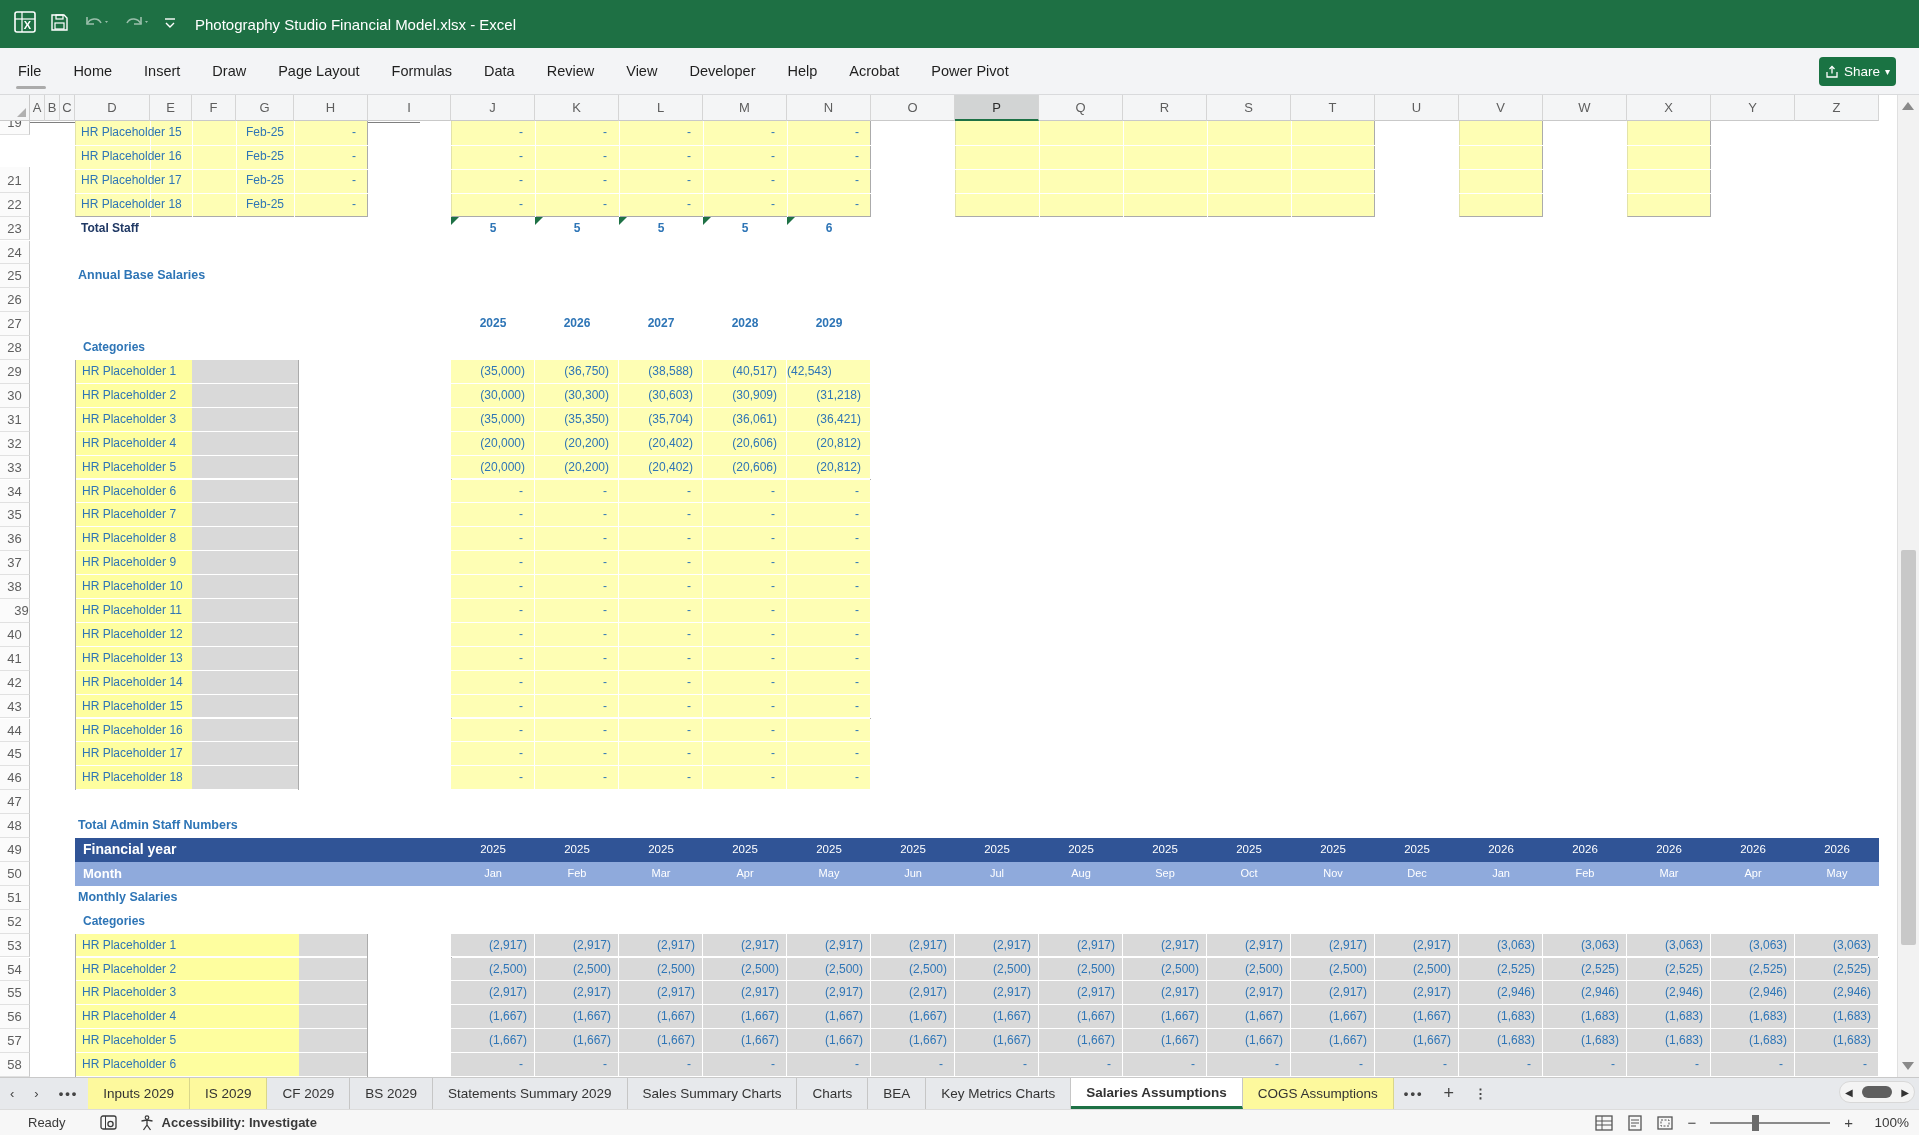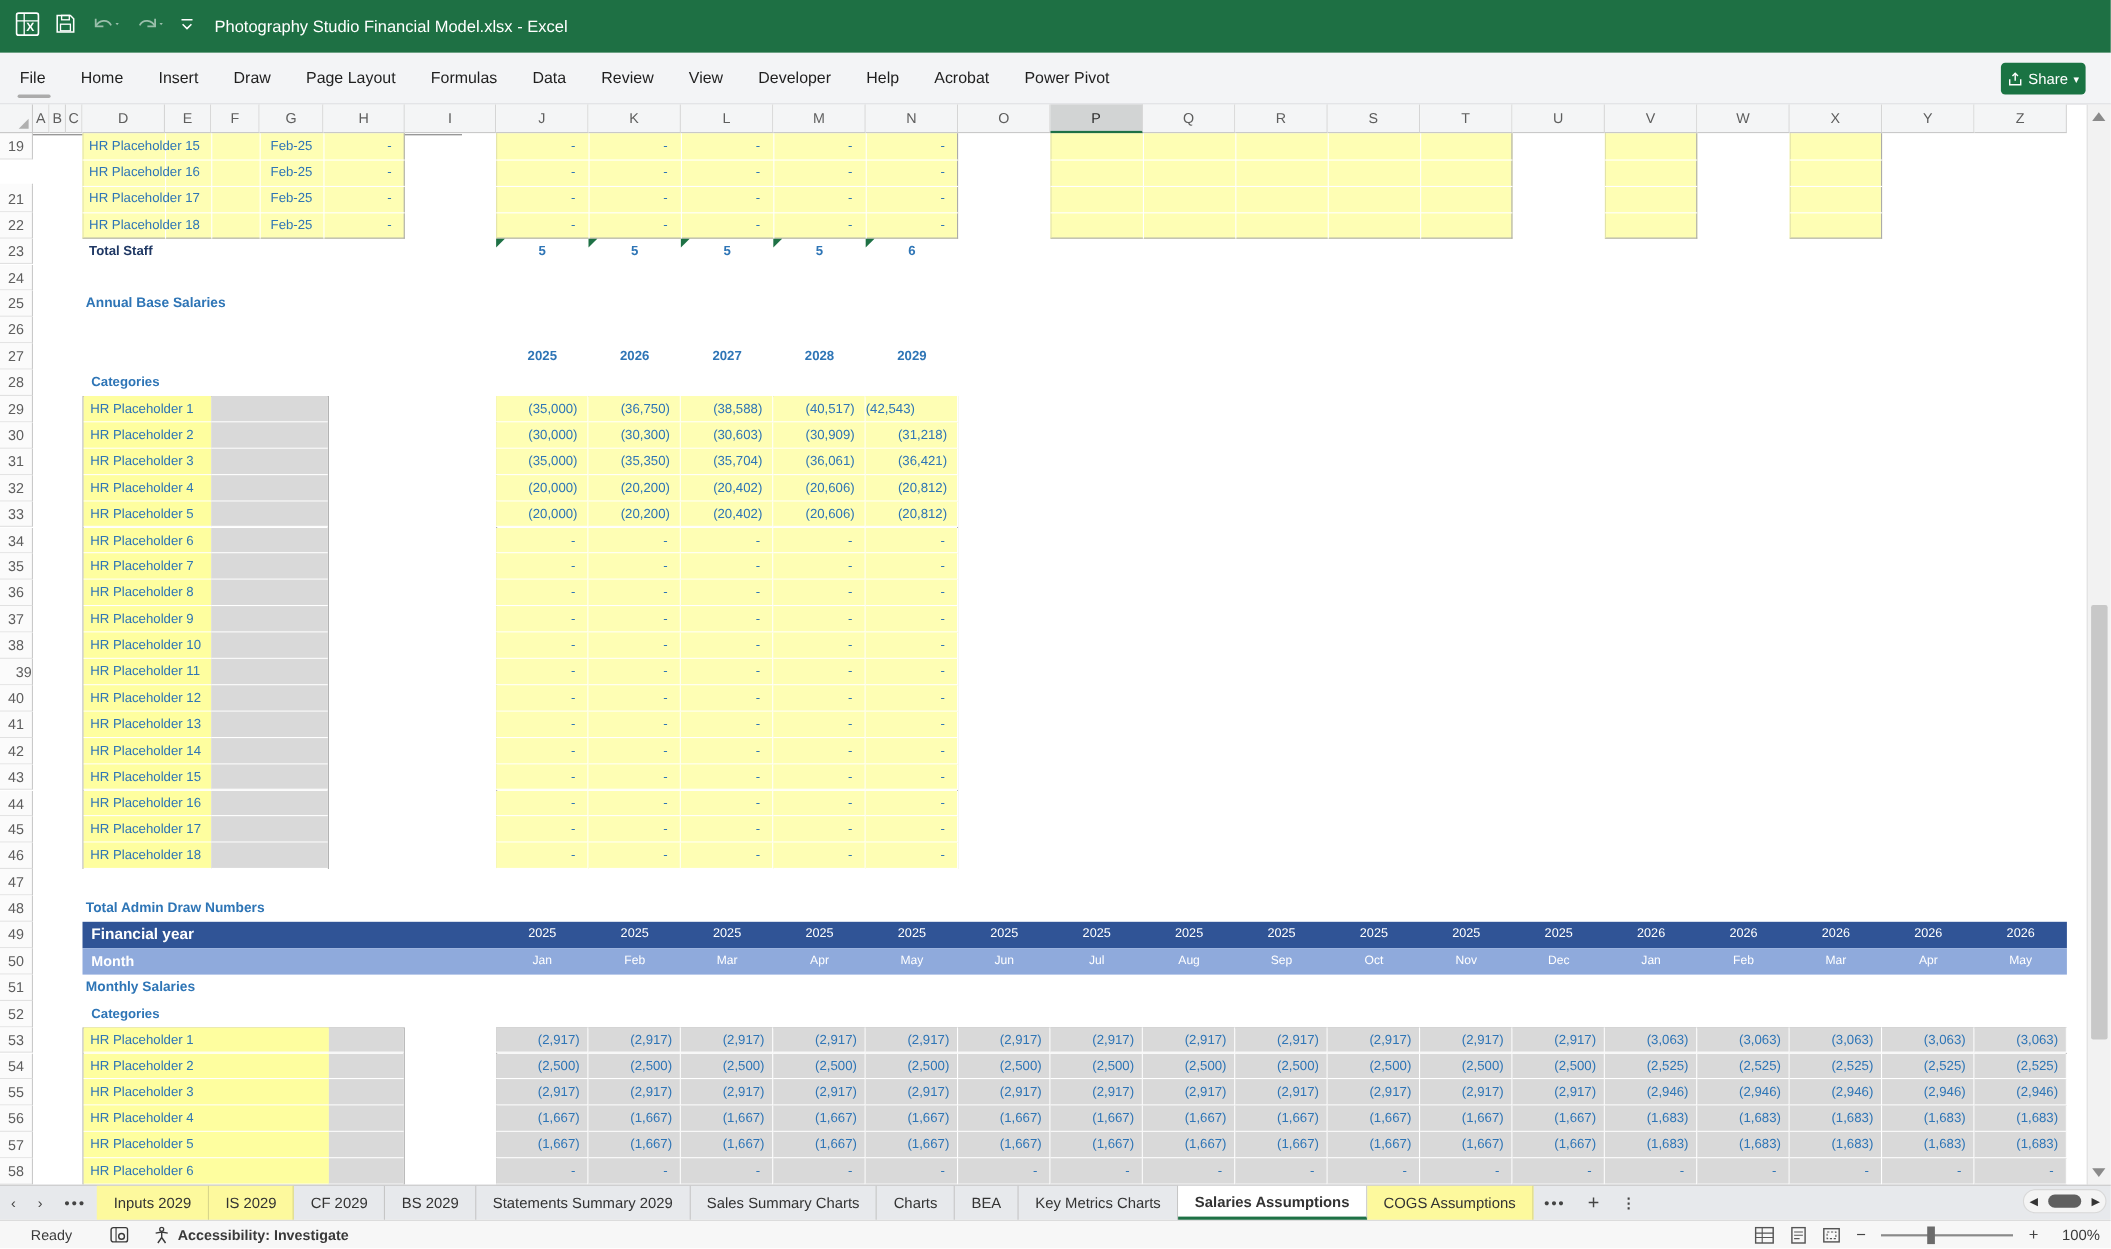--- a/index.html
+++ b/index.html
@@ -127,21 +127,21 @@
           <line x1="7" y1="1.5" x2="7" y2="8.5" stroke="#fff" stroke-width="1.3"></line>
           <path d="M4.5 4 L7 1.5 L9.5 4" fill="none" stroke="#fff" stroke-width="1.3"></path>
         </svg>
       <span>Share</span>
       <span style="font-size:10px;">▾</span>
     </div>
   </div>
 
   <div id="sheet" style="position:absolute;left:0;top:95px;width:1919px;height:982px;overflow:hidden;">
   <div style="left:1879px;top:0px;width:18px;height:26px;background:#F4F5F6;border-bottom:1px solid #C9C9C9;top:0;"></div>
-      <div class="rowhdr" style="top:26px;height:23.9px;line-height:23.9px;">19</div>
+      <div class="rowhdr" style="top:16px;height:23.9px;line-height:23.9px;">19</div>
       <div class="rowhdr" style="top:53px;height:23.9px;line-height:23.9px;margin-top:19px;">20</div>
       <div class="rowhdr" style="top:73.8px;height:23.9px;line-height:23.9px;">21</div>
       <div class="rowhdr" style="top:97.7px;height:23.9px;line-height:23.9px;">22</div>
       <div class="rowhdr" style="top:121.6px;height:23.9px;line-height:23.9px;">23</div>
       <div class="rowhdr" style="top:145.5px;height:23.9px;line-height:23.9px;">24</div>
       <div class="rowhdr" style="top:169.4px;height:23.9px;line-height:23.9px;">25</div>
       <div class="rowhdr" style="top:193.3px;height:23.9px;line-height:23.9px;">26</div>
       <div class="rowhdr" style="top:217.2px;height:23.9px;line-height:23.9px;">27</div>
       <div class="rowhdr" style="top:241.1px;height:23.9px;line-height:23.9px;">28</div>
       <div class="rowhdr" style="top:265px;height:23.9px;line-height:23.9px;">29</div>
@@ -486,21 +486,21 @@
       <div class="blk" style="left:451px;top:671.3px;width:84px;height:23.9px;background:#FEFEB4;border-right:1px solid #fff;border-bottom:1px solid #fff;"></div>
       <div class="gridtext" style="left:451px;top:671.3px;width:84px;height:23.9px;line-height:23.9px;text-align:right;padding-right:12px;box-sizing:border-box;">-</div>
       <div class="blk" style="left:535px;top:671.3px;width:84px;height:23.9px;background:#FEFEB4;border-right:1px solid #fff;border-bottom:1px solid #fff;"></div>
       <div class="gridtext" style="left:535px;top:671.3px;width:84px;height:23.9px;line-height:23.9px;text-align:right;padding-right:12px;box-sizing:border-box;">-</div>
       <div class="blk" style="left:619px;top:671.3px;width:84px;height:23.9px;background:#FEFEB4;border-right:1px solid #fff;border-bottom:1px solid #fff;"></div>
       <div class="gridtext" style="left:619px;top:671.3px;width:84px;height:23.9px;line-height:23.9px;text-align:right;padding-right:12px;box-sizing:border-box;">-</div>
       <div class="blk" style="left:703px;top:671.3px;width:84px;height:23.9px;background:#FEFEB4;border-right:1px solid #fff;border-bottom:1px solid #fff;"></div>
       <div class="gridtext" style="left:703px;top:671.3px;width:84px;height:23.9px;line-height:23.9px;text-align:right;padding-right:12px;box-sizing:border-box;">-</div>
       <div class="blk" style="left:787px;top:671.3px;width:84px;height:23.9px;background:#FEFEB4;border-right:1px solid #fff;border-bottom:1px solid #fff;"></div>
       <div class="gridtext" style="left:787px;top:671.3px;width:84px;height:23.9px;line-height:23.9px;text-align:right;padding-right:12px;box-sizing:border-box;">-</div>
-      <div class="gridtext" style="left:75px;top:719.1px;width:75px;height:23.9px;line-height:23.9px;text-align:left;padding-left:3px;box-sizing:border-box;font-weight:bold;font-size:12.5px;width:300px;">Total Admin Draw Numbers</div>
+      <div class="gridtext" style="left:75px;top:719.1px;width:75px;height:23.9px;line-height:23.9px;text-align:left;padding-left:3px;box-sizing:border-box;font-weight:bold;font-size:12.5px;width:300px;">Total Admin Staff Numbers</div>
       <div class="blk" style="left:75px;top:743px;width:1804px;height:23.9px;background:#305496;"></div>
       <div class="gridtext" style="left:83px;top:743px;width:300px;height:23.9px;line-height:23.9px;color:#fff;font-weight:bold;font-size:14px;">Financial year</div>
       <div class="blk" style="left:75px;top:766.9px;width:1804px;height:23.9px;background:#8FAADC;"></div>
       <div class="gridtext" style="left:83px;top:766.9px;width:300px;height:23.9px;line-height:23.9px;color:#fff;font-weight:bold;font-size:13px;">Month</div>
       <div class="gridtext" style="left:451px;top:743px;width:84px;height:23.9px;line-height:23.9px;color:#fff;text-align:center;font-size:11.5px;">2025</div>
       <div class="gridtext" style="left:451px;top:766.9px;width:84px;height:23.9px;line-height:23.9px;color:#fff;text-align:center;font-size:11px;">Jan</div>
       <div class="gridtext" style="left:535px;top:743px;width:84px;height:23.9px;line-height:23.9px;color:#fff;text-align:center;font-size:11.5px;">2025</div>
       <div class="gridtext" style="left:535px;top:766.9px;width:84px;height:23.9px;line-height:23.9px;color:#fff;text-align:center;font-size:11px;">Feb</div>
       <div class="gridtext" style="left:619px;top:743px;width:84px;height:23.9px;line-height:23.9px;color:#fff;text-align:center;font-size:11.5px;">2025</div>
       <div class="gridtext" style="left:619px;top:766.9px;width:84px;height:23.9px;line-height:23.9px;color:#fff;text-align:center;font-size:11px;">Mar</div>

